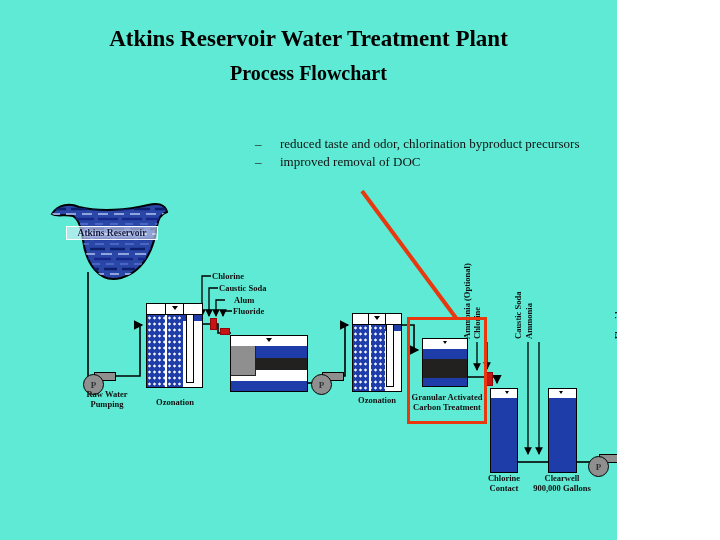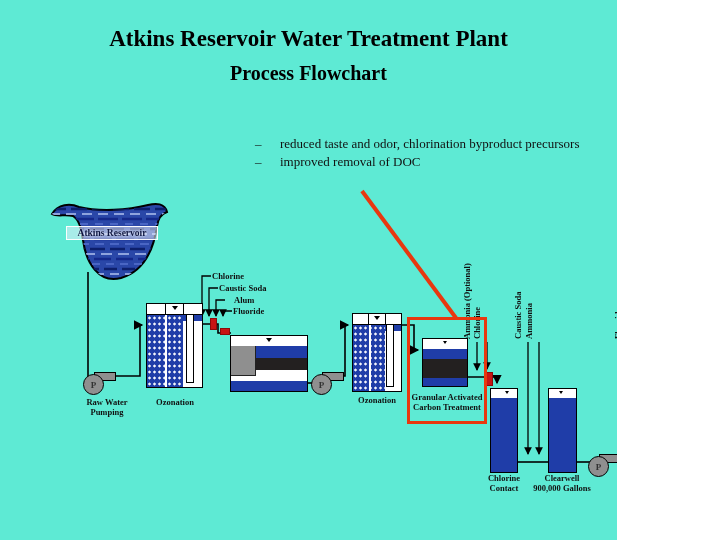--- a/index.html
+++ b/index.html
@@ -255,21 +255,21 @@
     <div class="pump-flag"></div>
     <div class="pump-body">
       <span class="pump-p">P</span>
     </div>
   </div>
 
   <div class="valve" style="left:210px;top:318px;width:7px;height:12px"></div>
   <div class="valve" style="left:220px;top:328px;width:10px;height:7px"></div>
   <div class="valve" style="left:486px;top:372px;width:7px;height:14px"></div>
 
-  <div class="slabel" style="left:62px;top:398px;width:90px">Raw Water
+  <div class="slabel" style="left:62px;top:390px;width:90px">Raw Water
 Pumping</div>
   <div class="slabel" style="left:130px;top:398px;width:90px">Ozonation</div>
   <div class="slabel" style="left:332px;top:396px;width:90px">Ozonation</div>
   <div class="slabel" style="left:409px;top:393px;width:76px">Granular Activated
 Carbon Treatment</div>
   <div class="slabel" style="left:472px;top:474px;width:64px">Chlorine
 Contact</div>
   <div class="slabel" style="left:522px;top:474px;width:80px">Clearwell
 900,000 Gallons</div>
   <div class="slabel" style="left:606px;top:474px;width:70px">To

